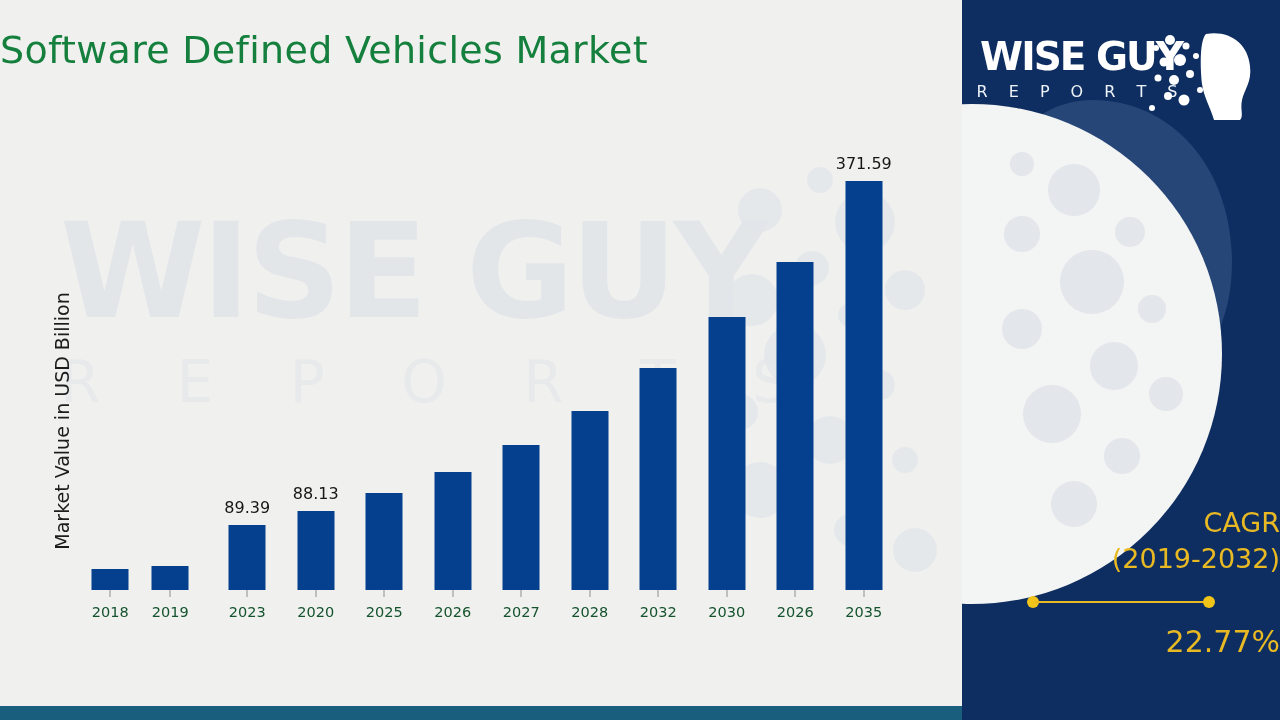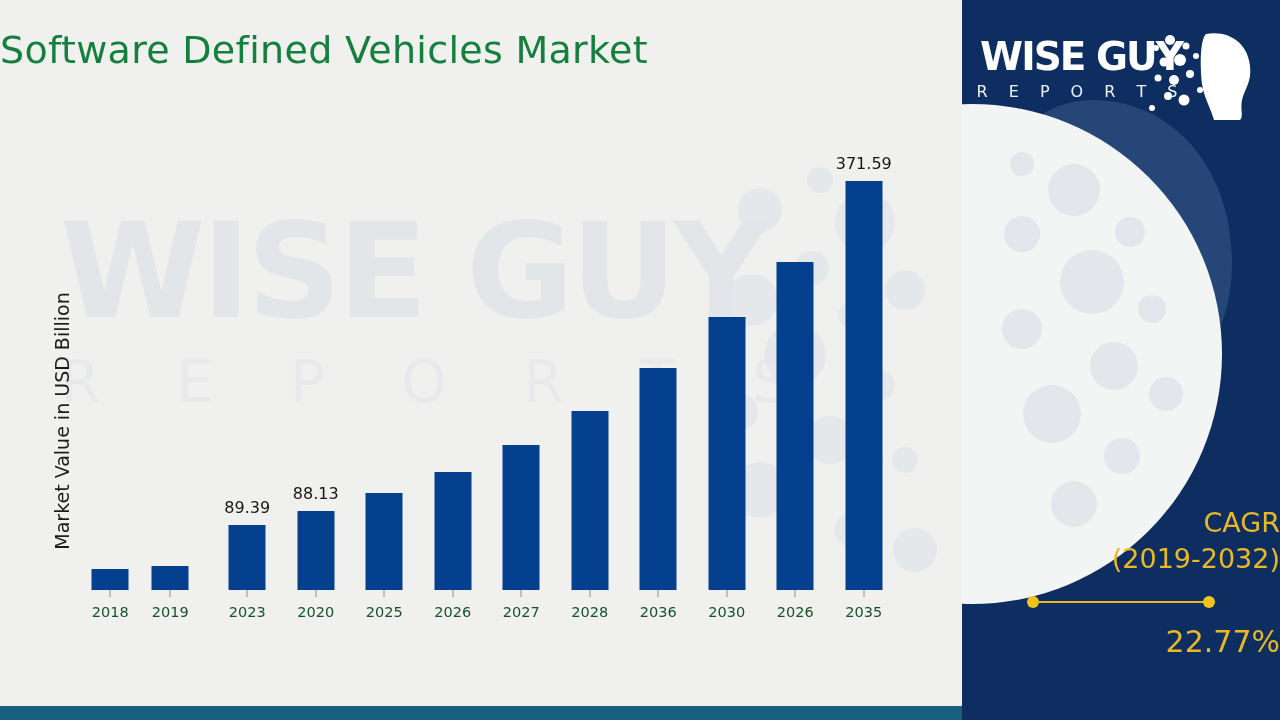--- a/index.html
+++ b/index.html
@@ -325,21 +325,21 @@
           <div class="tick-label">2027</div>
         </div>
         <div class="bar-slot" style="left: 479.5px; width: 68.5px;">
           <div class="bar" style="height: 179.1px; background: rgb(4, 64, 142);"></div>
           <div class="tick-mark"></div>
           <div class="tick-label">2028</div>
         </div>
         <div class="bar-slot" style="left: 548px; width: 68.5px;">
           <div class="bar" style="height: 222.3px; background: rgb(4, 64, 142);"></div>
           <div class="tick-mark"></div>
-          <div class="tick-label">2036</div>
+          <div class="tick-label">2032</div>
         </div>
         <div class="bar-slot" style="left: 616.5px; width: 68.5px;">
           <div class="bar" style="height: 272.7px; background: rgb(4, 64, 142);"></div>
           <div class="tick-mark"></div>
           <div class="tick-label">2030</div>
         </div>
         <div class="bar-slot" style="left: 685px; width: 68.5px;">
           <div class="bar" style="height: 327.6px; background: rgb(4, 64, 142);"></div>
           <div class="tick-mark"></div>
           <div class="tick-label">2026</div>

